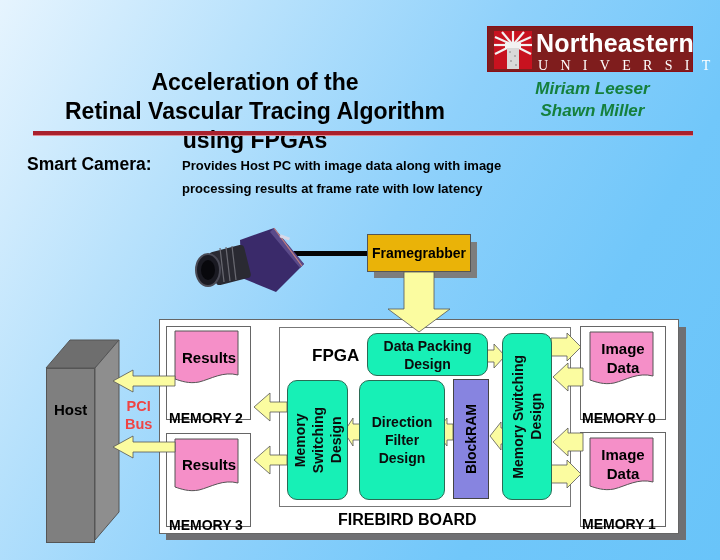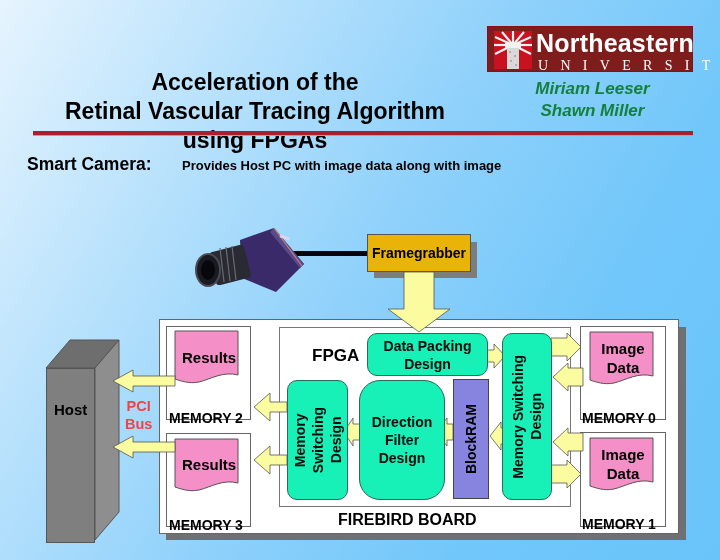--- a/index.html
+++ b/index.html
@@ -114,20 +114,21 @@
 <div class="abs authors">
   <div>Miriam Leeser</div>
   <div>Shawn Miller</div>
 </div>
 
 <div class="abs rule"></div>
 
 <div class="abs sc-label">Smart Camera:</div>
 <div class="abs sc-desc">
   <div>Provides Host PC with image data along with image</div>
+  <div>processing results at frame rate with low latency</div>
 </div>
 
 <div class="abs cable"></div>
 <svg class="abs camera" viewBox="0 0 120 76" width="120" height="76" style="left:192px;top:222px;">
   <polygon points="48,18 82,6 112,42 84,70 50,56" fill="#3a2a6a"></polygon>
   <polygon points="82,6 112,42 108,46 78,10" fill="#5a4a8a"></polygon>
   <line x1="82" y1="6" x2="110" y2="44" stroke="#c08080" stroke-width="1.2"></line>
   <rect x="20" y="26" width="36" height="34" rx="4" fill="#2a2a32" transform="rotate(-14 38 43)"></rect>
   <g stroke="#6a6a72" stroke-width="1.2">
     <line x1="28" y1="26" x2="32" y2="60"></line>
@@ -226,21 +227,21 @@
 <div class="abs mem-label" style="left:582px;top:399px;">MEMORY 0</div>
 <div class="abs mem-label" style="left:582px;top:505px;">MEMORY 1</div>
 
 <div class="abs green" style="left:367px;top:333px;width:121px;height:43px;">
   <div>
     <div>Data Packing</div>
     <div>Design</div>
   </div>
 </div>
 
-<div class="abs green" style="left:359px;top:380px;width:86px;height:120px;border-radius:21px;">
+<div class="abs green" style="left:359px;top:380px;width:86px;height:120px;border-radius:10px;">
   <div>
     <div>Direction</div>
     <div>Filter</div>
     <div>Design</div>
   </div>
 </div>
 
 <div class="abs green" style="left:287px;top:380px;width:61px;height:120px;">
   <div class="vert">
     <div>Memory</div>

